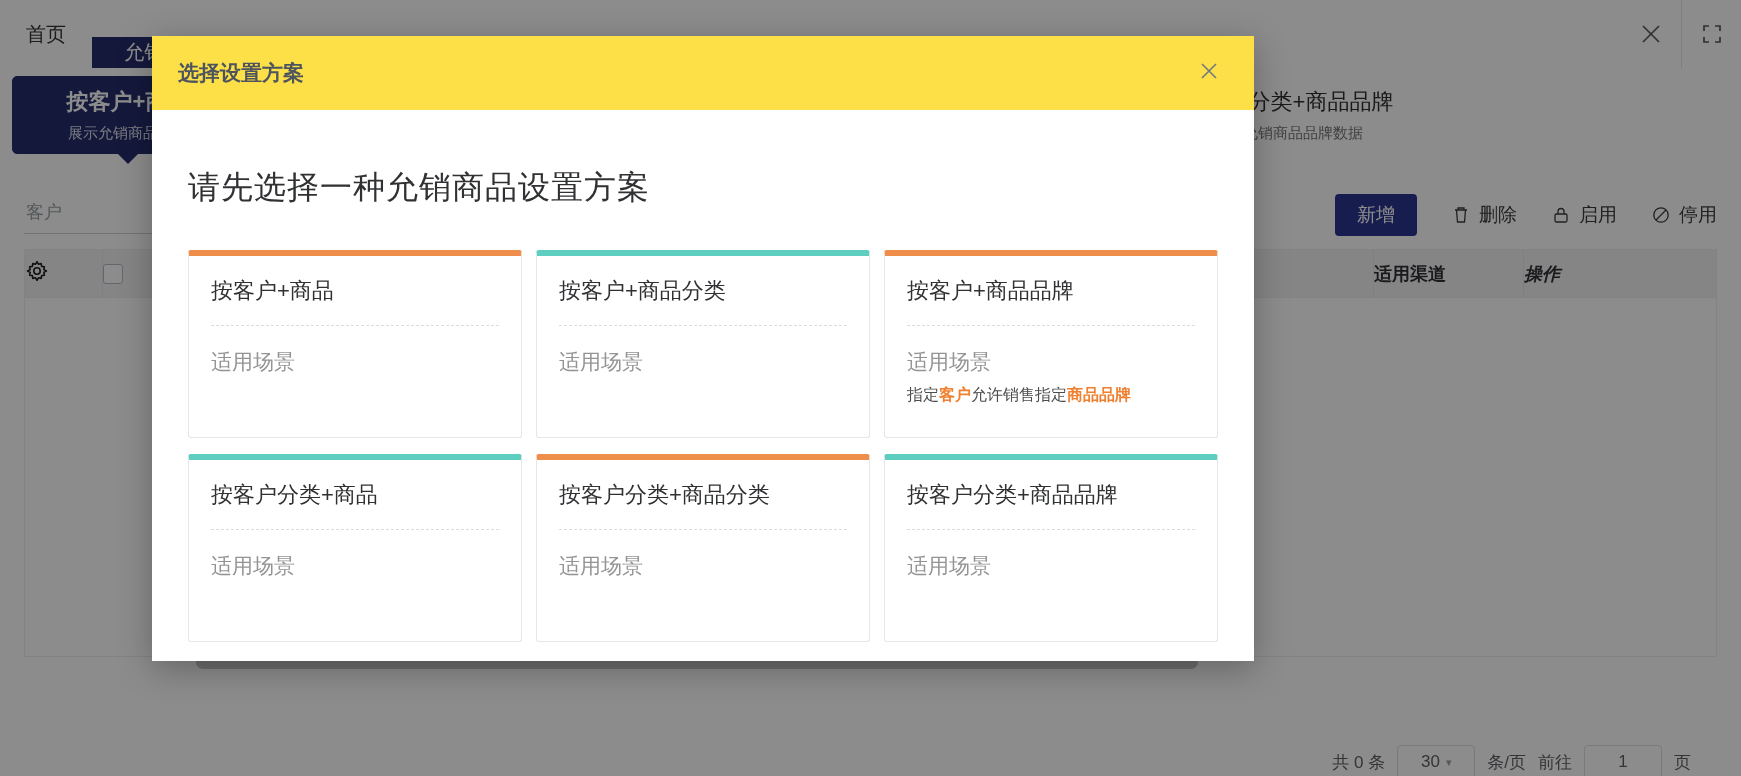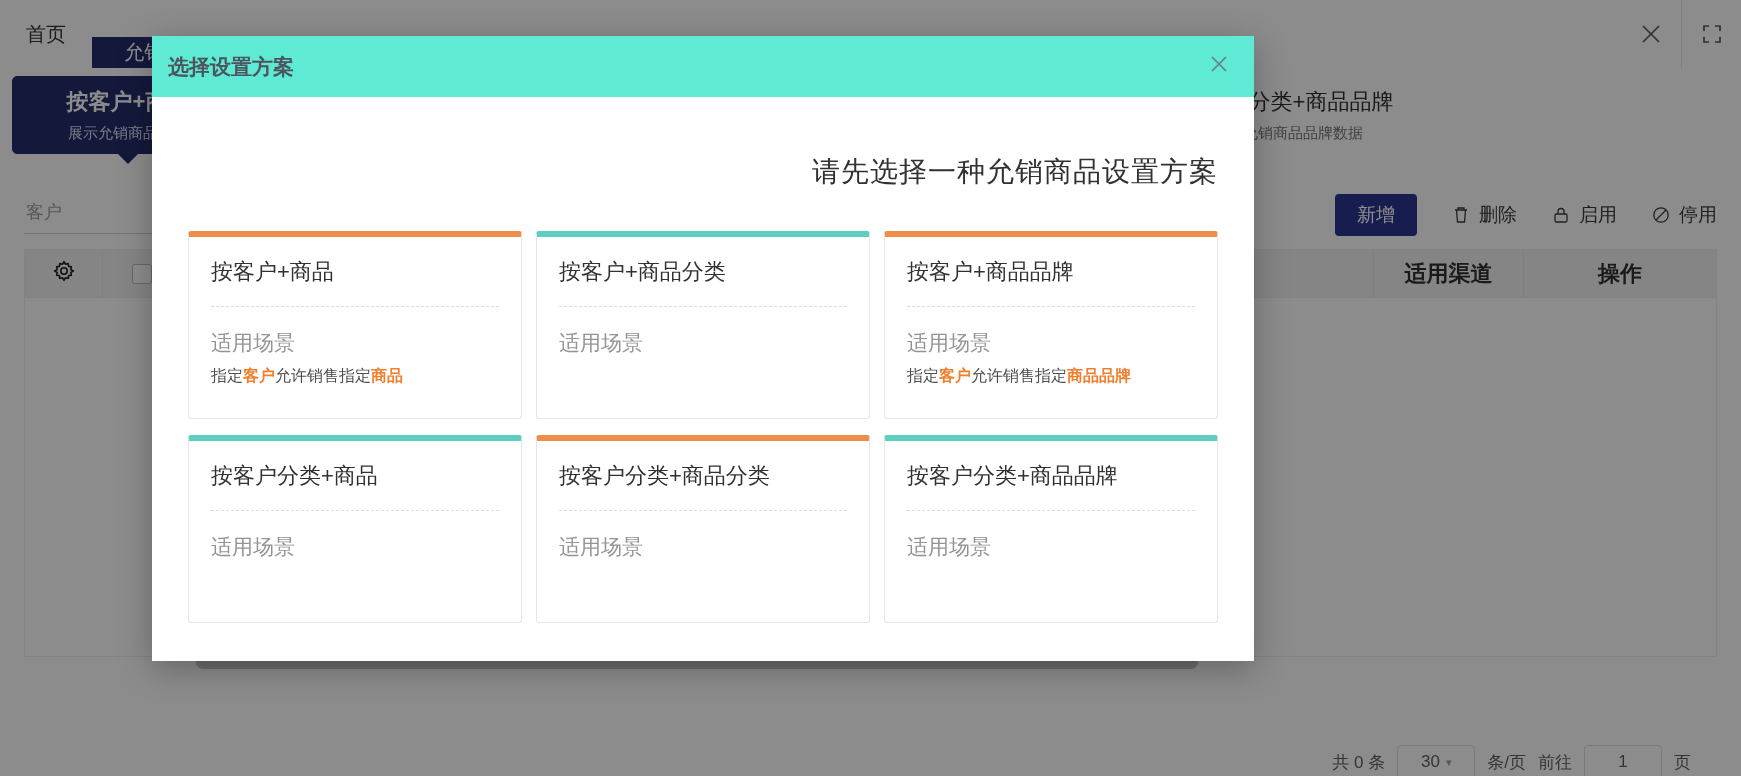--- a/index.html
+++ b/index.html
@@ -97,22 +97,22 @@
   }
   .tool-ico { display: inline-block; width: 20px; height: 20px; }
 
   
   #table-head {
     position: absolute; left: 24px; top: 249px; width: 1693px; height: 48px;
     background: #f2f3f5; display: flex; align-items: stretch;
     border: 1px solid #ebeef5; border-bottom: none;
   }
   .th {
-    display: flex; align-items: center; justify-content: center;
-    font-size: 22px; font-weight: bold; color: #303133;
+    display: flex; align-items: center; 
+    font-size: 18px; font-weight: bold; color: #303133;
     border-right: 1px solid #e4e7ed;
   }
   .th.gear { width: 78px; }
   .th.check { width: 78px; }
   .th.flexcol { flex: 1; }
   #checkbox-box {
     width: 20px; height: 20px; border: 1px solid #b5bcc6; border-radius: 3px;
     background: #fff;
   }
   #table-body {
@@ -154,33 +154,33 @@
   
   #modal {
     position: absolute; left: 152px; top: 36px;
     width: 1102px; height: 625px;
     background: #ffffff;
     box-shadow: 0 8px 32px rgba(0,0,0,0.28);
     display: flex; flex-direction: column;
     overflow: hidden;
   }
   #modal-header {
-    height: 61px; background: #5eead4;
-    display: flex; align-items: center; padding: 0 16px;
+    height: 74px; background: #fde047;
+    display: flex; align-items: center; padding: 0 26px;
     flex: 0 0 auto;
   }
   #modal-title { font-size: 21px; font-weight: bold; color: #4d545e; }
   #modal-header-spacer { flex: 1; }
   #modal-close {
     font-size: 27px; color: #707883; line-height: 1; cursor: pointer;
     padding: 4px 8px; font-weight: 300;
   }
   #modal-body { flex: 1; padding: 0 36px; overflow: hidden; }
   #modal-heading {
-    text-align: right; font-size: 28px; color: #303133;
+    text-align: left; font-size: 32px; color: #303133;
     margin-top: 56px; margin-bottom: 40px; letter-spacing: 1px;
   }
   #card-grid {
     display: grid;
     grid-template-columns: repeat(3, 1fr);
     gap: 16px 14px;
   }
   .scheme-card {
     background: #ffffff;
     border: 1px solid #e6e6e6;
@@ -311,21 +311,21 @@
         </svg>
       </span>
     </div>
     <div class="th check">
       <span id="checkbox-box"></span>
     </div>
     <div class="th flexcol"></div>
     <div class="th" style="width:150px">
       <span>适用渠道</span>
     </div>
-    <div class="th" style="width:192px;border-right:none;">
+    <div class="th" style="width:192px;border-right:none;font-style:italic;">
       <span>操作</span>
     </div>
   </div>
 
   <div id="table-body"></div>
 
   <div id="hscroll-track">
     <div id="hscroll-thumb"></div>
   </div>
 
@@ -360,23 +360,20 @@
   </div>
 
   <div id="modal-body">
     <div id="modal-heading">请先选择一种允销商品设置方案</div>
 
     <div id="card-grid">
 
       <div class="scheme-card accent-orange">
         <div class="card-title">按客户+商品</div>
         <div class="card-scene-label">适用场景</div>
-        <div class="card-desc">
-          <span>指定</span><span class="hl">客户</span><span>允许销售指定</span><span class="hl">商品</span>
-        </div>
       </div>
 
       <div class="scheme-card accent-teal">
         <div class="card-title">按客户+商品分类</div>
         <div class="card-scene-label">适用场景</div>
       </div>
 
       <div class="scheme-card accent-orange">
         <div class="card-title">按客户+商品品牌</div>
         <div class="card-scene-label">适用场景</div>

